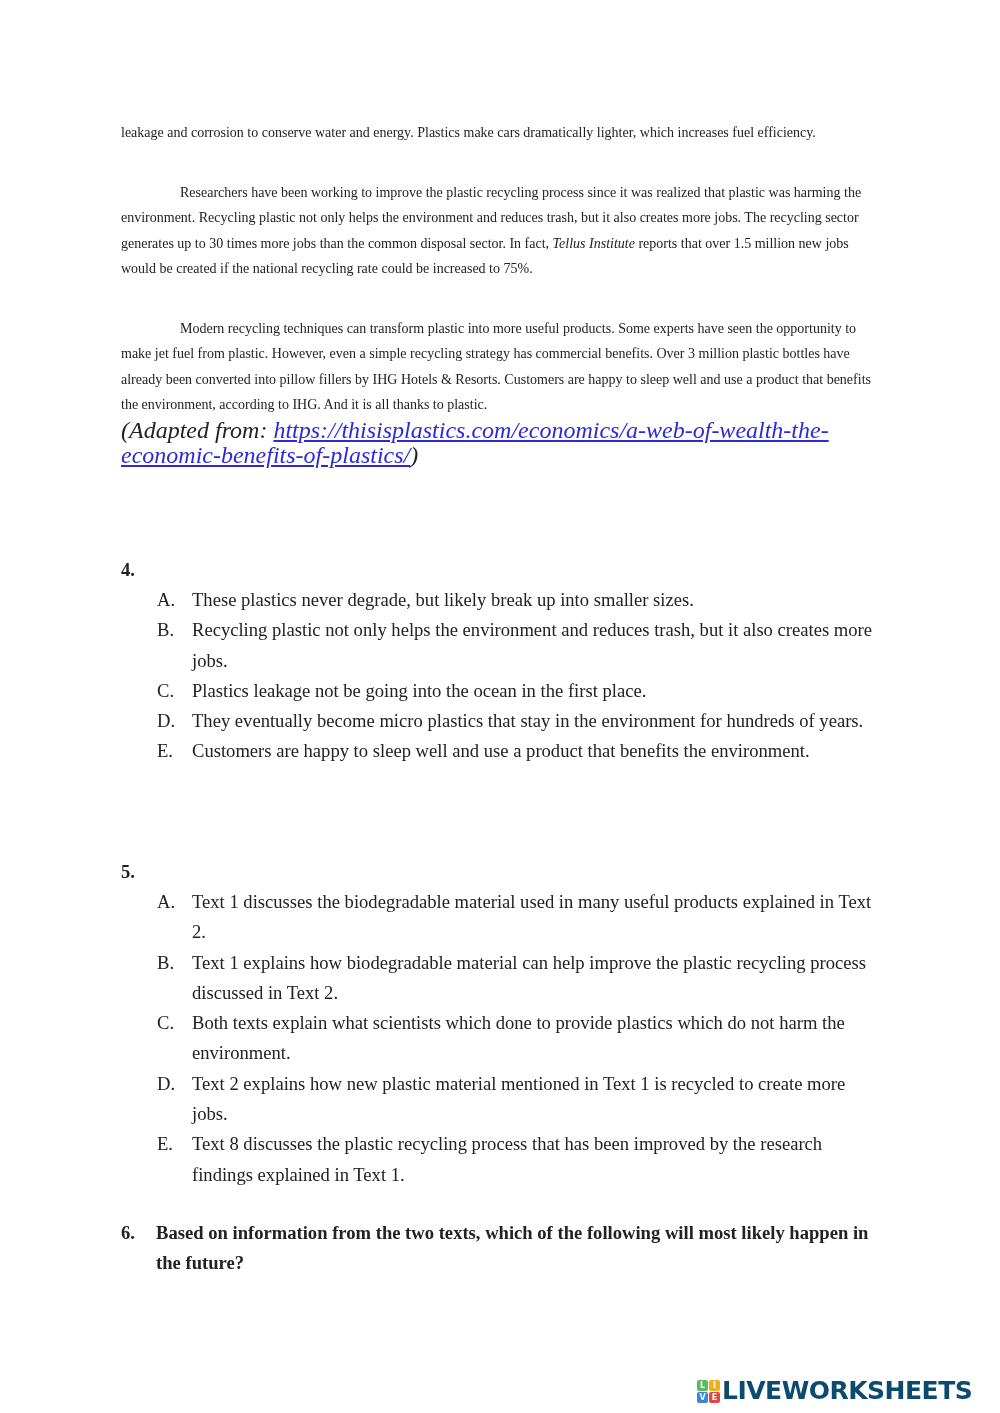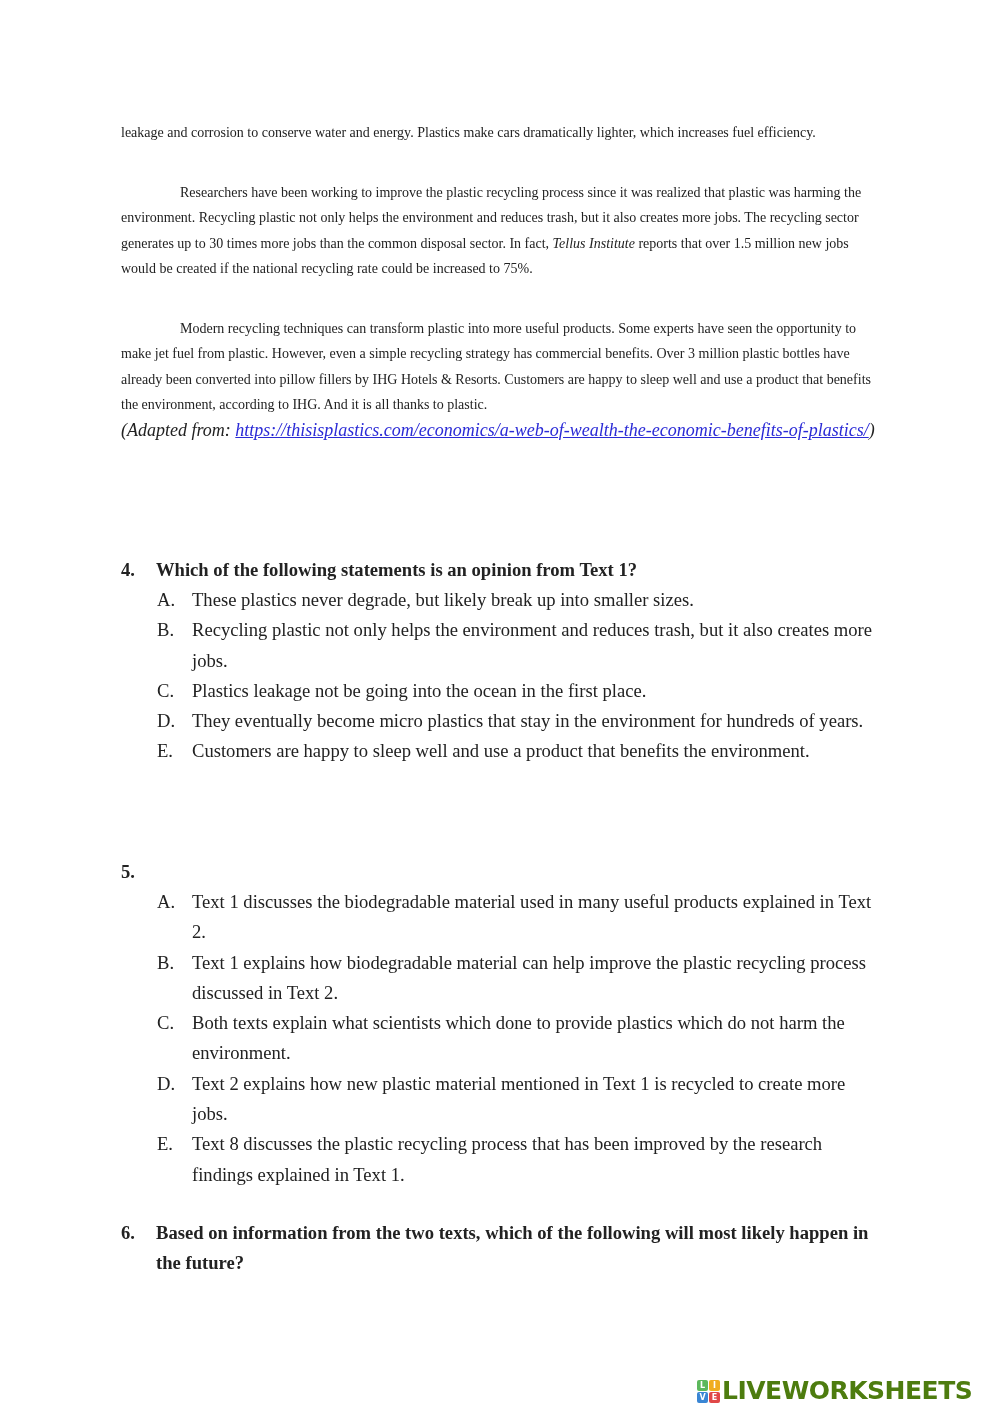--- a/index.html
+++ b/index.html
@@ -1,21 +1,21 @@
 <!DOCTYPE html>
 <html><head>
   <meta charset="utf-8">
   <style>
     html, body { margin: 0; padding: 0; background: #ffffff; }
     body { width: 1000px; height: 1413px; position: relative; overflow: hidden;
       font-family: "Liberation Serif", "DejaVu Serif", serif; color: #222222; }
     .page { position: absolute; left: 121px; top: 120px; width: 760px; }
     .para { font-size: 14px; line-height: 25.5px; margin: 0; text-align: left; }
     .para.indent { text-indent: 59px; margin-top: 34px; }
-    .source { font-size: 18px; line-height: 25.5px; font-style: italic; margin: 0; }
+    .source { font-size: 24px; line-height: 25.5px; font-style: italic; margin: 0; }
     .source a { color: #2a2ad6; text-decoration: underline; }
     .question { margin: 0; }
     .q-title { display: flex; font-weight: bold; font-size: 18.6px; line-height: 30px; }
     .q-num { width: 35px; flex: none; }
     .options { list-style: none; margin: 0; padding: 0; }
     .option { display: flex; font-size: 18.6px; line-height: 30.3px; padding-left: 36px; }
     .opt-letter { width: 35px; flex: none; }
     .opt-text { flex: 1; }
     #q4 { position: absolute; top: 435px; left: 0; width: 760px; }
     #q5 { position: absolute; top: 737px; left: 0; width: 760px; }
@@ -32,21 +32,20 @@
 
 <div class="page">
   <p class="para">leakage and corrosion to conserve water and energy. Plastics make cars dramatically lighter, which increases fuel efficiency.</p>
   <p class="para indent"><span>Researchers have been working to improve the plastic recycling process since it was realized that plastic was harming the environment. Recycling plastic not only helps the environment and reduces trash, but it also creates more jobs. The recycling sector generates up to 30 times more jobs than the common disposal sector. In fact, </span><em>Tellus Institute</em><span> reports that over 1.5 million new jobs would be created if the national recycling rate could be increased to 75%.</span></p>
   <p class="para indent">Modern recycling techniques can transform plastic into more useful products. Some experts have seen the opportunity to make jet fuel from plastic. However, even a simple recycling strategy has commercial benefits. Over 3 million plastic bottles have already been converted into pillow fillers by IHG Hotels &amp; Resorts. Customers are happy to sleep well and use a product that benefits the environment, according to IHG. And it is all thanks to plastic.</p>
   <p class="source"><span>(Adapted from: </span><a style="color: rgb(42, 42, 214);">https://thisisplastics.com/economics/a-web-of-wealth-the-economic-benefits-of-plastics/</a><span>)</span></p>
 
   <div class="question" id="q4">
     <div class="q-title">
       <span class="q-num">4.</span>
-      <span>Which of the following statements is an opinion from Text 1?</span>
     </div>
     <ul class="options">
       <li class="option">
           <span class="opt-letter">A.</span>
           <span class="opt-text">These plastics never degrade, but likely break up into smaller sizes.</span>
         </li>
       <li class="option">
           <span class="opt-letter">B.</span>
           <span class="opt-text">Recycling plastic not only helps the environment and reduces trash, but it also creates more jobs.</span>
         </li>
@@ -101,14 +100,14 @@
   </div>
 </div>
 
 <div class="footer-logo">
   <div class="tiles">
     <span class="tile" style="background: rgb(92, 184, 92);">L</span>
     <span class="tile" style="background: rgb(240, 173, 30);">I</span>
     <span class="tile" style="background: rgb(58, 134, 212);">V</span>
     <span class="tile" style="background: rgb(224, 72, 72);">E</span>
   </div>
-  <span class="wordmark" style="color: #4d7c0f;">LIVEWORKSHEETS</span>
+  <span class="wordmark" style="color: #0c4a6e;">LIVEWORKSHEETS</span>
 </div>
 
 </body></html>

